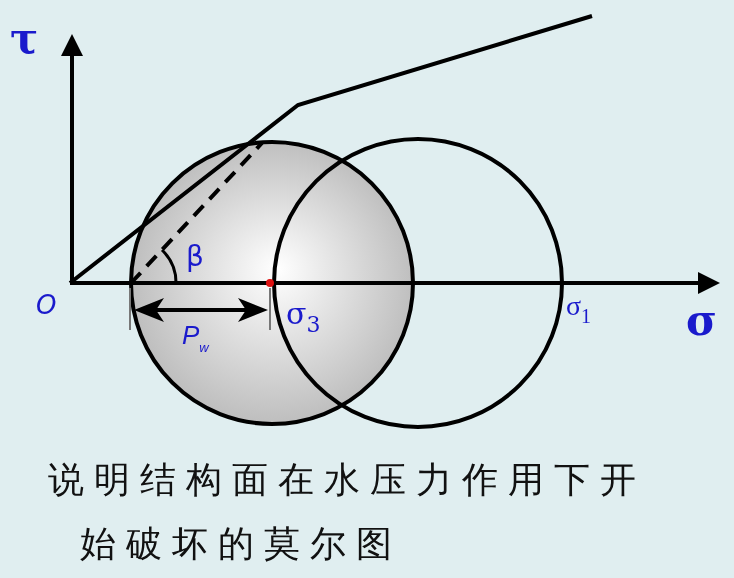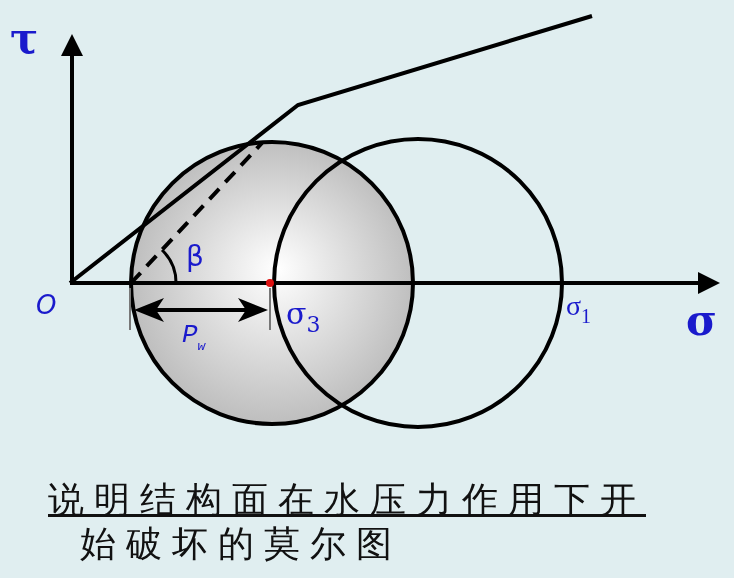--- a/index.html
+++ b/index.html
@@ -49,18 +49,18 @@
 <div class="lbl" style="left:686px;top:296px;font-size:42px;font-weight:bold;">σ</div>
 <div class="lbl" style="left:36px;top:290px;font-size:26px;font-style:italic;font-family:'DejaVu Sans',sans-serif;">O</div>
 <div class="lbl" style="left:186px;top:240px;font-size:28px;font-family:'DejaVu Sans',sans-serif;">β</div>
 
 <div class="lbl" style="left:286px;top:296px;font-size:30px;">
   <span>σ</span><span style="font-size:22px;position:relative;top:8px;">3</span>
 </div>
 <div class="lbl" style="left:566px;top:290px;font-size:28px;font-family:Liberation Serif, serif;">
   <span>σ</span><span style="font-size:20px;position:relative;top:8px;">1</span>
 </div>
-<div class="lbl" style="left:182px;top:320px;font-size:26px;font-style:italic;font-family:Liberation Mono, monospace;">
+<div class="lbl" style="left:182px;top:320px;font-size:26px;font-style:italic;font-family:Liberation Sans, sans-serif;">
   <span>P</span><span style="font-size:13px;position:relative;top:8px;">w</span>
 </div>
 
-<div class="caption" style="top:476px;text-decoration:underline;">说明结构面在水压力作用下开</div>
+<div class="caption" style="top:456px;">说明结构面在水压力作用下开</div>
 <div class="caption" style="top:520px;margin-left:32px;">始破坏的莫尔图</div>
 
 </body></html>

